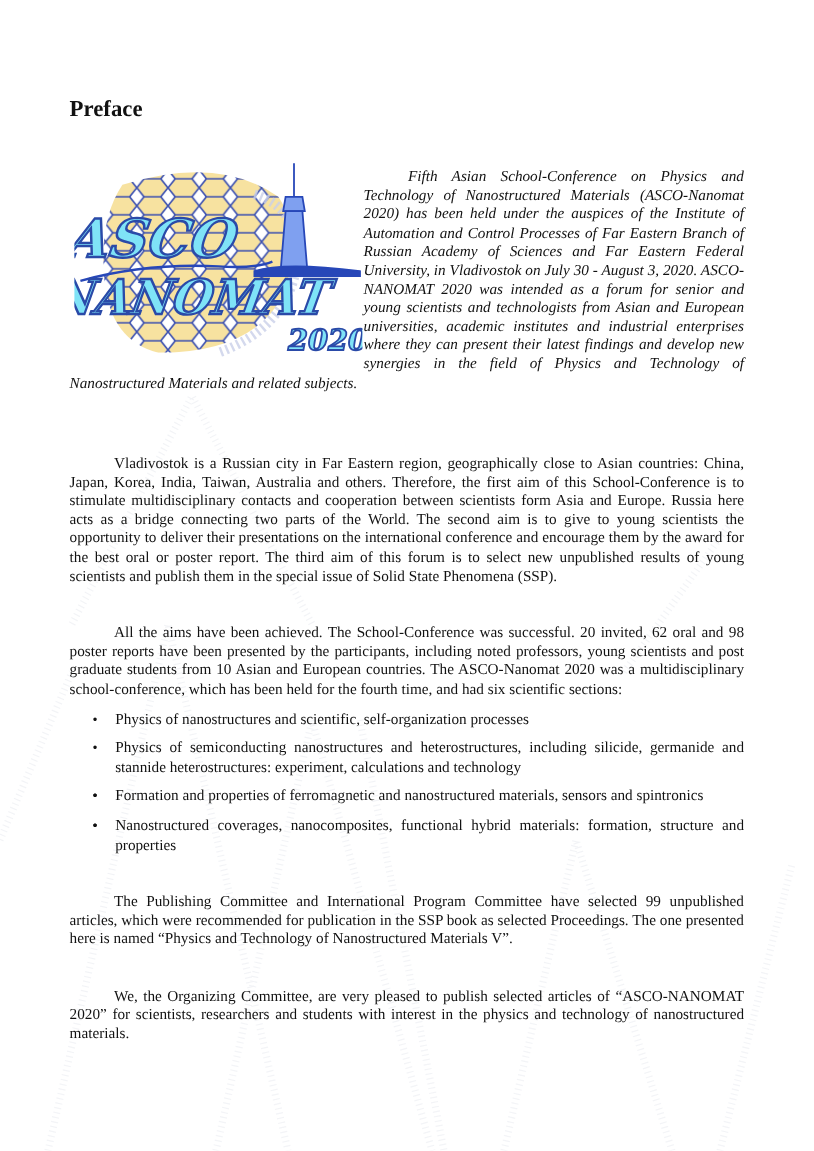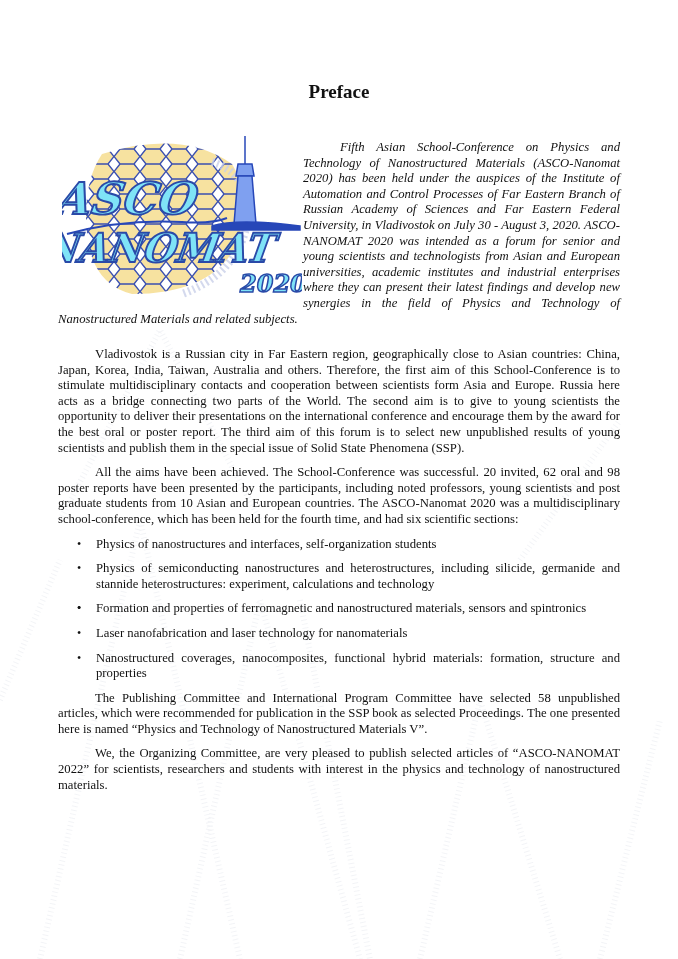--- a/index.html
+++ b/index.html
@@ -6,33 +6,33 @@
   body {
     width: 678px; height: 959px; position: relative; overflow: hidden;
     background: #ffffff;
     font-family: "Liberation Serif", "DejaVu Serif", serif;
     color: #111;
   }
   .watermark { position: absolute; inset: 0; pointer-events: none; opacity: 0.55; }
   .page { position: absolute; left: 58px; top: 0; width: 562px; }
   .title {
     position: absolute; left: 0; width: 562px; top: 80px;
-    text-align: center; font-weight: bold; font-size: 19px; line-height: 24px;
+    text-align: left; font-weight: bold; font-size: 19px; line-height: 24px;
   }
   .logo { position: absolute; left: 62px; top: 134px; width: 240px; height: 165px; }
   .text-block { font-size: 12.7px; line-height: 15.6px; text-align: justify; }
   .intro {
     position: absolute; left: 0; top: 140px; width: 562px;
   }
   .intro .float-spacer { float: left; width: 245px; height: 156px; }
   .p { text-indent: 37px; margin: 0; }
   .intro .p { text-indent: 0; font-style: italic; }
   .intro .lead { display: inline-block; width: 37px; }
   .body-wrap { position: absolute; left: 0; top: 347px; width: 562px; }
-  .body-wrap .p { margin-bottom: 9px; }
+  .body-wrap .p { margin-bottom: 9px; margin-top: 32px; }
   ul.sections { margin: 0 0 8px 0; padding: 0 0 0 21px; list-style: none; }
   ul.sections li { position: relative; padding-left: 17px; margin-bottom: 9px; }
   ul.sections li .bullet {
     position: absolute; left: -2px; top: 0; font-size: 12px;
   }
 </style>
 </head>
 <body>
 
 <svg class="watermark" width="678" height="959" viewBox="0 0 678 959">
@@ -81,23 +81,23 @@
 <div class="page" style="top:0">
   <div class="intro text-block">
     <div class="float-spacer"></div>
     <p class="p"><span class="lead"></span><span>Fifth Asian School-Conference on Physics and Technology of Nanostructured Materials (ASCO-Nanomat 2020) has been held under the auspices of the Institute of Automation and Control Processes of Far Eastern Branch of Russian Academy of Sciences and Far Eastern Federal University, in Vladivostok on July 30 -  August 3, 2020. ASCO-NANOMAT 2020 was intended as a forum for senior and young scientists and technologists from Asian and European universities, academic institutes and industrial enterprises where they can present their latest findings and develop new synergies in the field of Physics and Technology of Nanostructured Materials and related subjects.</span></p>
   </div>
 
   <div class="body-wrap text-block">
     <p class="p">Vladivostok is a Russian city in Far Eastern region, geographically close to Asian countries: China, Japan, Korea, India, Taiwan, Australia and others. Therefore, the first aim of this School-Conference is to stimulate multidisciplinary contacts and cooperation between scientists form Asia and Europe. Russia here acts as a bridge connecting two parts of the World. The second aim is to give to young scientists the opportunity to deliver their presentations on the international conference and encourage them by the award for the best oral or poster report. The third aim of this forum is to select new unpublished results of young scientists and publish them in the special issue of Solid State Phenomena (SSP).</p>
     <p class="p">All the aims have been achieved. The School-Conference was successful. 20 invited, 62 oral and 98 poster reports have been presented by the participants, including noted professors, young scientists and post graduate students from 10 Asian and European countries. The ASCO-Nanomat 2020 was a multidisciplinary school-conference, which has been held for the fourth time, and had six scientific sections:</p>
     <ul class="sections">
-      <li><span class="bullet">•</span><span>Physics of nanostructures and interfaces, self-organization students</span></li>
+      <li><span class="bullet">•</span><span>Physics of nanostructures and scientific, self-organization processes</span></li>
       <li><span class="bullet">•</span><span>Physics of semiconducting nanostructures and heterostructures, including silicide, germanide and stannide heterostructures: experiment, calculations and technology</span></li>
       <li><span class="bullet">•</span></li>
       <li><span class="bullet">•</span><span>Formation and properties of ferromagnetic and nanostructured materials, sensors and spintronics</span></li>
-      <li><span class="bullet">•</span><span>Laser nanofabrication and laser technology for nanomaterials</span></li>
+      <li><span class="bullet">•</span></li>
       <li><span class="bullet">•</span><span>Nanostructured coverages, nanocomposites, functional hybrid materials: formation, structure and properties</span></li>
     </ul>
-    <p class="p">The Publishing Committee and International Program Committee have selected 58 unpublished articles, which were recommended for publication in the SSP book as selected Proceedings. The one presented here is named “Physics and Technology of Nanostructured Materials V”.</p>
-    <p class="p">We, the Organizing Committee, are very pleased to publish selected articles of “ASCO-NANOMAT 2022” for scientists, researchers and students with interest in the physics and technology of nanostructured materials.</p>
+    <p class="p">The Publishing Committee and International Program Committee have selected 99 unpublished articles, which were recommended for publication in the SSP book as selected Proceedings. The one presented here is named “Physics and Technology of Nanostructured Materials V”.</p>
+    <p class="p">We, the Organizing Committee, are very pleased to publish selected articles of “ASCO-NANOMAT 2020” for scientists, researchers and students with interest in the physics and technology of nanostructured materials.</p>
   </div>
 </div>
 
 </body></html>

